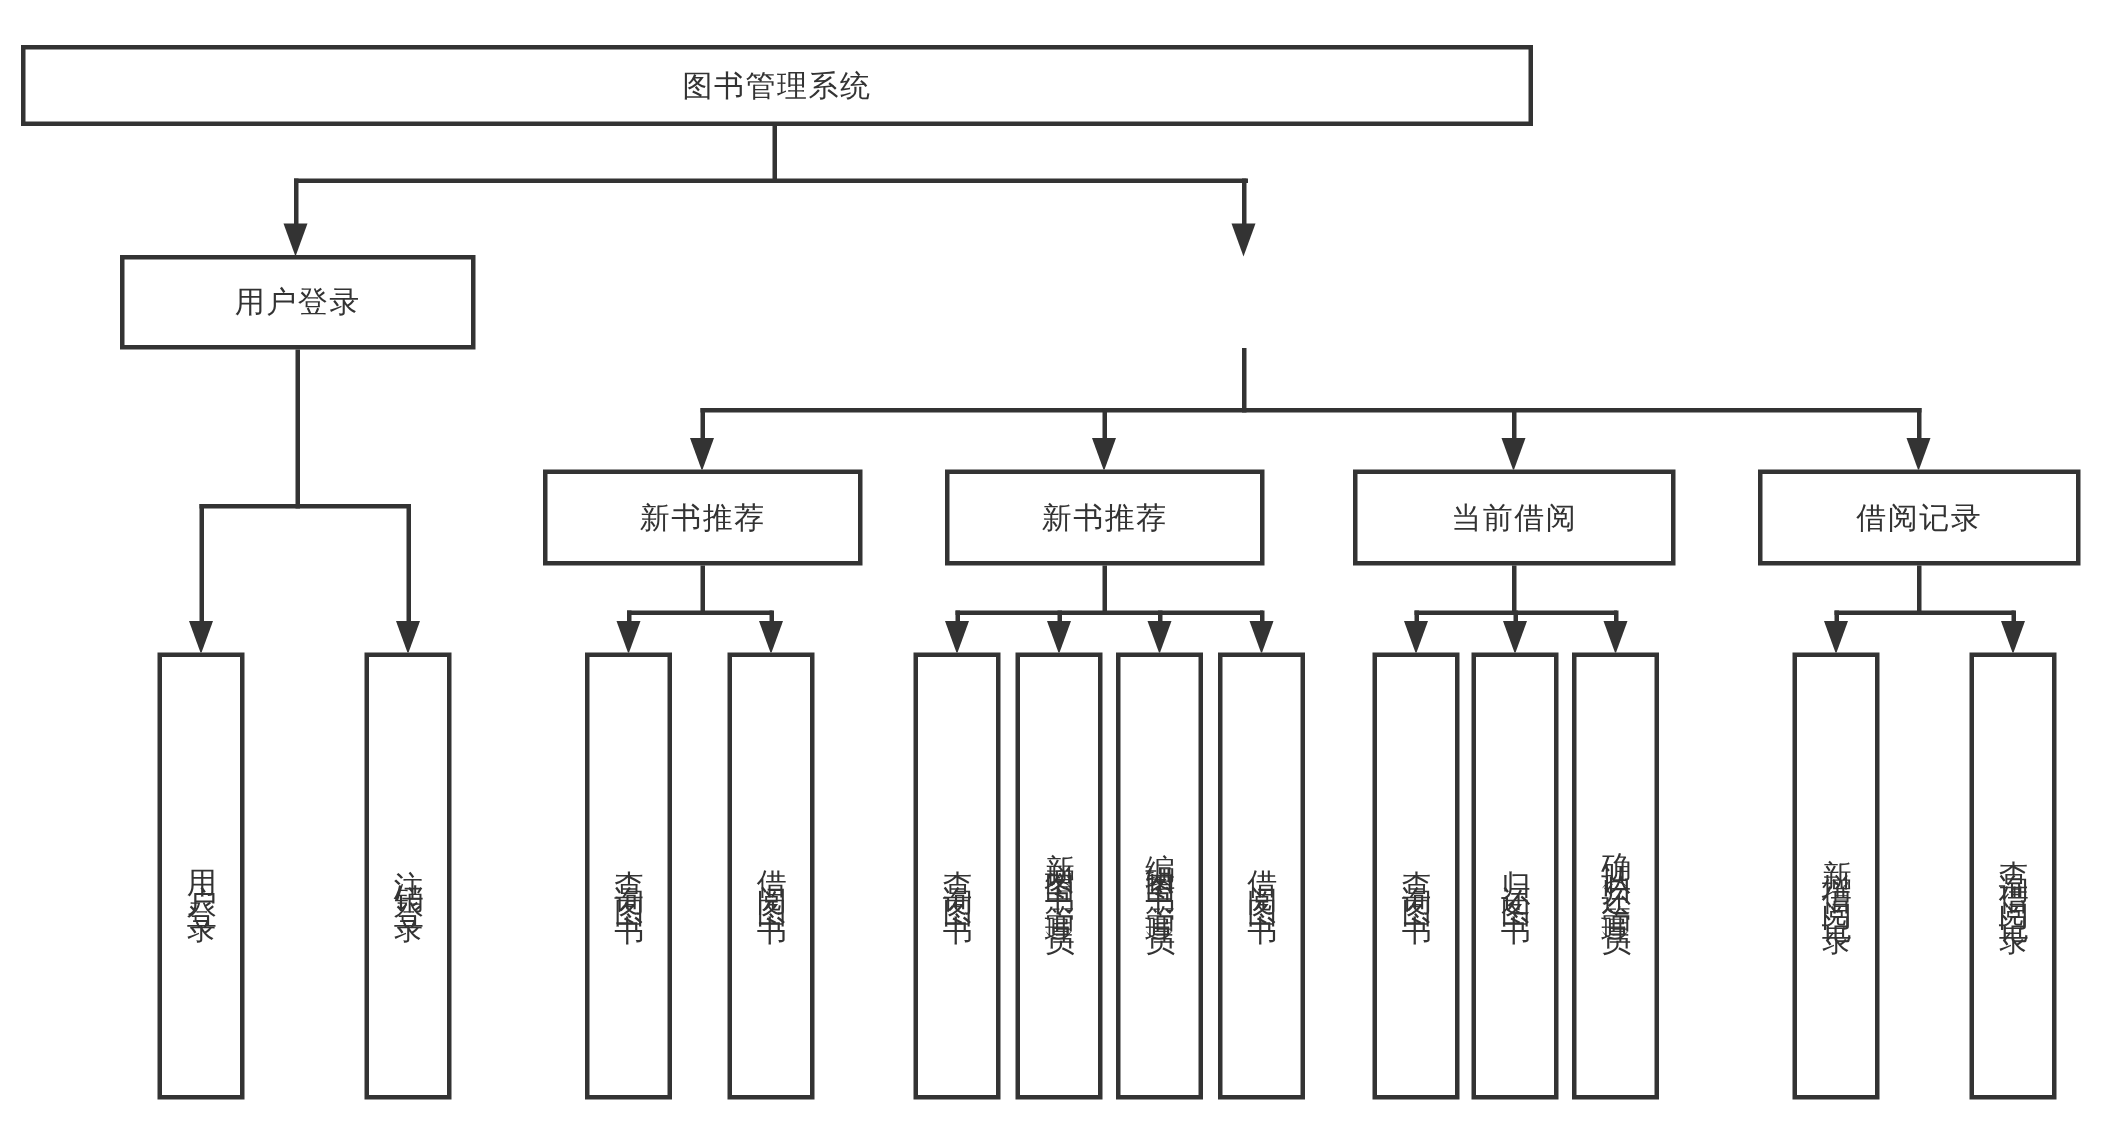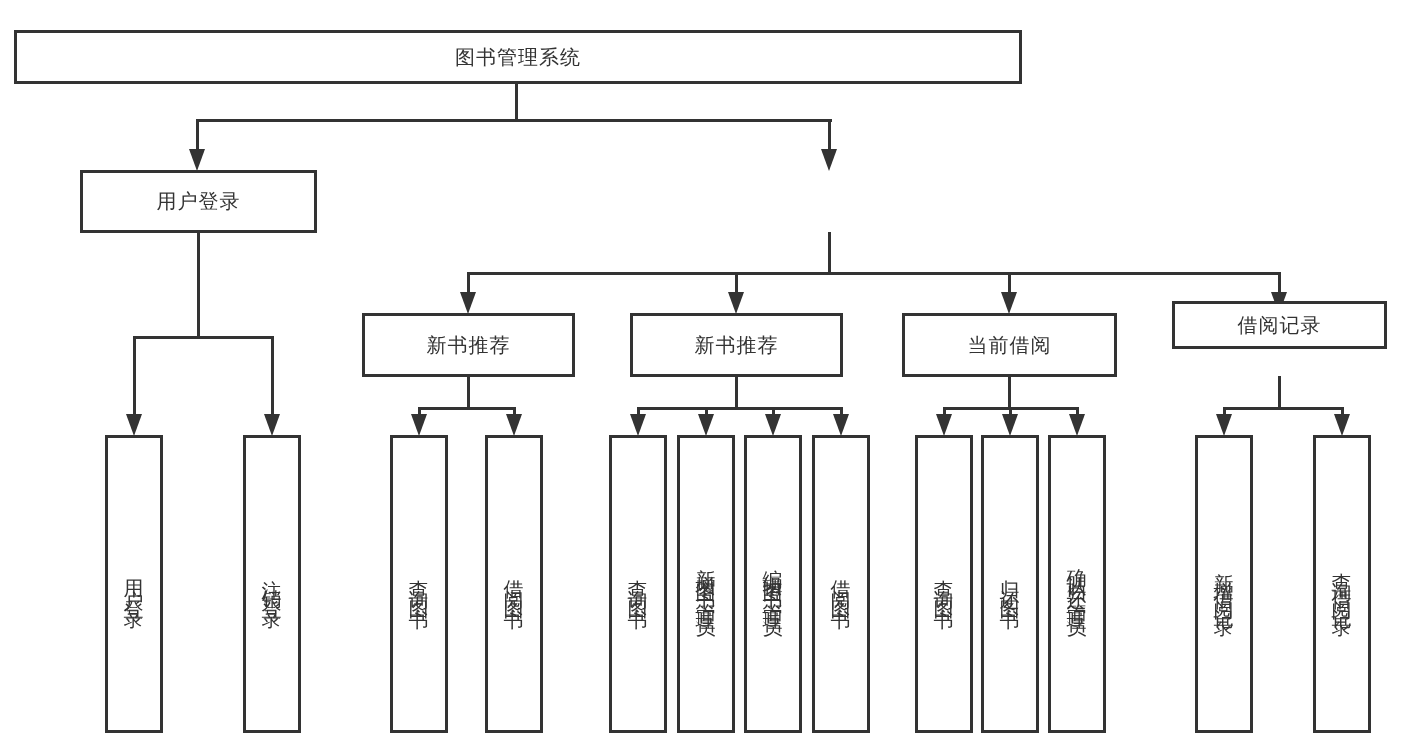--- a/index.html
+++ b/index.html
@@ -95,21 +95,21 @@
   <div class="vl" style="left:1341px;top:407px;height:12px"></div>
   <div class="arrow" style="left:1334px;top:414px"></div>
 
   <div class="box" style="left:14px;top:30px;width:1008px;height:54px">图书管理系统</div>
 
   <div class="box" style="left:80px;top:170px;width:237px;height:63px">用户登录</div>
 
   <div class="box" style="left:362px;top:313px;width:213px;height:64px">新书推荐</div>
   <div class="box" style="left:630px;top:313px;width:213px;height:64px">新书推荐</div>
   <div class="box" style="left:902px;top:313px;width:215px;height:64px">当前借阅</div>
-  <div class="box" style="left:1172px;top:301px;width:215px;height:48px">借阅记录</div>
+  <div class="box" style="left:1172px;top:313px;width:215px;height:64px">借阅记录</div>
 
   <div class="vbox" style="left:105px">用户登录</div>
   <div class="vbox" style="left:243px">注销登录</div>
 
   <div class="vbox" style="left:390px">查询图书</div>
   <div class="vbox" style="left:485px">借阅图书</div>
 
   <div class="vbox" style="left:609px">查询图书</div>
   <div class="vbox" style="left:677px;letter-spacing:7px">新增图书（管理员）</div>
   <div class="vbox" style="left:744px;letter-spacing:7px">编辑图书（管理员）</div>

